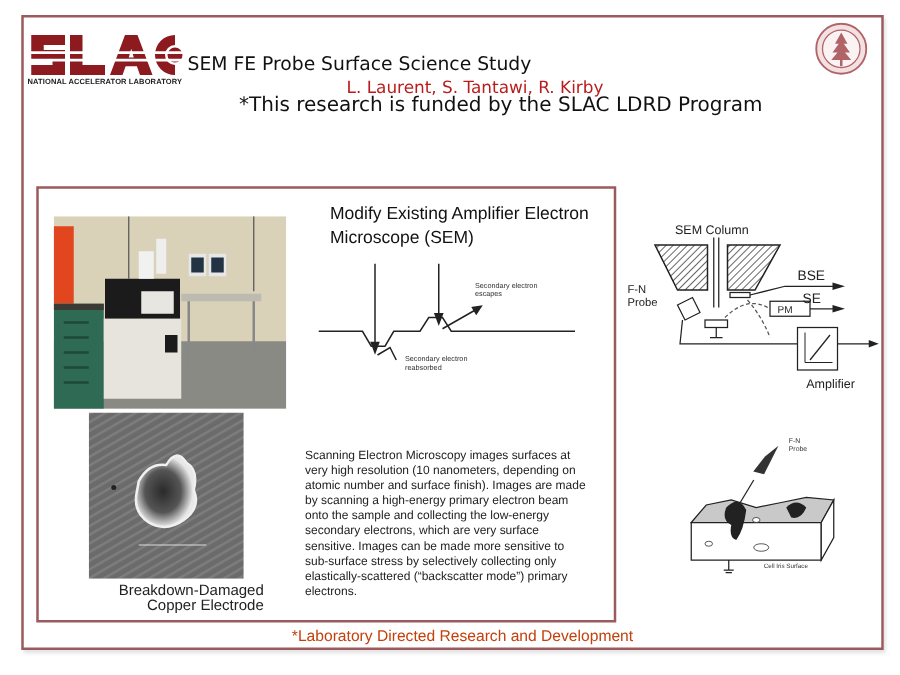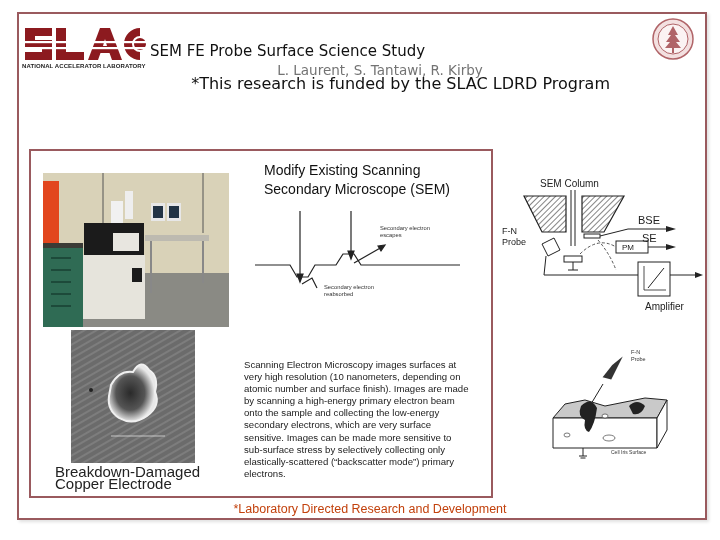--- a/index.html
+++ b/index.html
@@ -1,28 +1,28 @@
 <!DOCTYPE html>
 <html><head>
 <meta charset="utf-8">
 <style>
   html, body { margin:0; padding:0; }
   body { width:720px; height:540px; background:#ffffff; position:relative; overflow:hidden; font-family:"DejaVu Sans", sans-serif; }
   .abs { position:absolute; }
   .outer-frame { left:17px; top:12px; width:690px; height:508px; border:2px solid #9a5a5e; box-shadow:2px 2px 3px rgba(0,0,0,0.12); box-sizing:border-box; }
   .inner-frame { left:29px; top:149px; width:464px; height:349px; border:2px solid #9a5a5e; box-sizing:border-box; }
   .title { left:150px; width:460px; text-align:left; top:42px; font-size:15px; color:#111; }
-  .authors { left:150px; width:460px; text-align:center; top:62px; font-size:13.5px; color:#737373; }
+  .authors { left:150px; width:460px; text-align:center; top:62px; font-size:13.5px; color:#b91c1c; }
   .funding { left:150px; width:460px; text-align:right; top:74px; font-size:16px; color:#111; }
   .slac-logo { left:22px; top:22px; width:132px; height:52px; }
   .slac-sub { left:22px; top:63px; width:132px; font-size:6px; color:#222; letter-spacing:0.1px; white-space:nowrap; font-family:"Liberation Sans", sans-serif; font-weight:bold; }
   .seal { left:652px; top:18px; width:42px; height:42px; }
   .photo { left:43px; top:173px; width:186px; height:154px; }
   .sem-image { left:71px; top:330px; width:124px; height:133px; }
-  .sem-caption { left:55px; top:466px; width:156px; text-align:left; font-size:15px; line-height:12px; color:#222; font-family:"Liberation Sans", sans-serif; }
+  .sem-caption { left:55px; top:466px; width:156px; text-align:right; font-size:12px; line-height:12px; color:#222; font-family:"Liberation Sans", sans-serif; }
   .section-heading { left:264px; top:161px; width:220px; font-size:14px; line-height:19px; color:#111; font-family:"Liberation Sans", sans-serif; }
   .diagram1 { left:250px; top:208px; width:225px; height:100px; }
   .desc { left:244px; top:359px; width:225px; font-size:9.6px; line-height:12.1px; color:#222; font-family:"Liberation Sans", sans-serif; }
   .diagram2 { left:498px; top:174px; width:212px; height:148px; }
   .diagram3 { left:545px; top:336px; width:150px; height:125px; }
   .footnote { left:150px; width:440px; text-align:center; top:502px; font-size:12.5px; color:#c2410c; font-family:"Liberation Sans", sans-serif; }
 </style>
 </head>
 <body>
 
@@ -98,21 +98,21 @@
       <stop offset="100%" stop-color="#e8e8e8"></stop>
     </radialGradient>
   </defs>
   <rect width="124" height="133" fill="url(#stripes)"></rect>
   <path d="M40 55 Q48 40 62 42 Q70 28 78 40 Q88 46 84 62 Q90 76 76 86 Q62 96 48 88 Q36 80 38 66 Z" fill="url(#crater)" stroke="#f0f0f0" stroke-width="2"></path>
   <circle cx="20" cy="60" r="2" fill="#222"></circle>
   <line x1="40" y1="106" x2="94" y2="106" stroke="#ddd" stroke-width="0.8"></line>
 </svg>
 <div class="abs sem-caption">Breakdown-Damaged Copper Electrode</div>
 
-<div class="abs section-heading">Modify Existing Scanning Secondary Microscope (SEM)</div>
+<div class="abs section-heading">Modify Existing Amplifier Electron Microscope (SEM)</div>
 
 <svg class="abs diagram1" viewBox="0 0 225 100">
   <g stroke="#222" stroke-width="1.2" fill="none">
     <path d="M5 57 H40 L47 69 H58 L65 57 H86 L93 46 H104 L111 57 H210"></path>
     <line x1="50" y1="3" x2="50" y2="72"></line>
     <path d="M47 66 L50 74 L53 66 Z" fill="#222"></path>
     <line x1="101" y1="3" x2="101" y2="50"></line>
     <path d="M98 43 L101 51 L104 43 Z" fill="#222"></path>
     <path d="M52 76 L62 70 L67 80"></path>
     <line x1="104" y1="55" x2="132" y2="39"></line>

